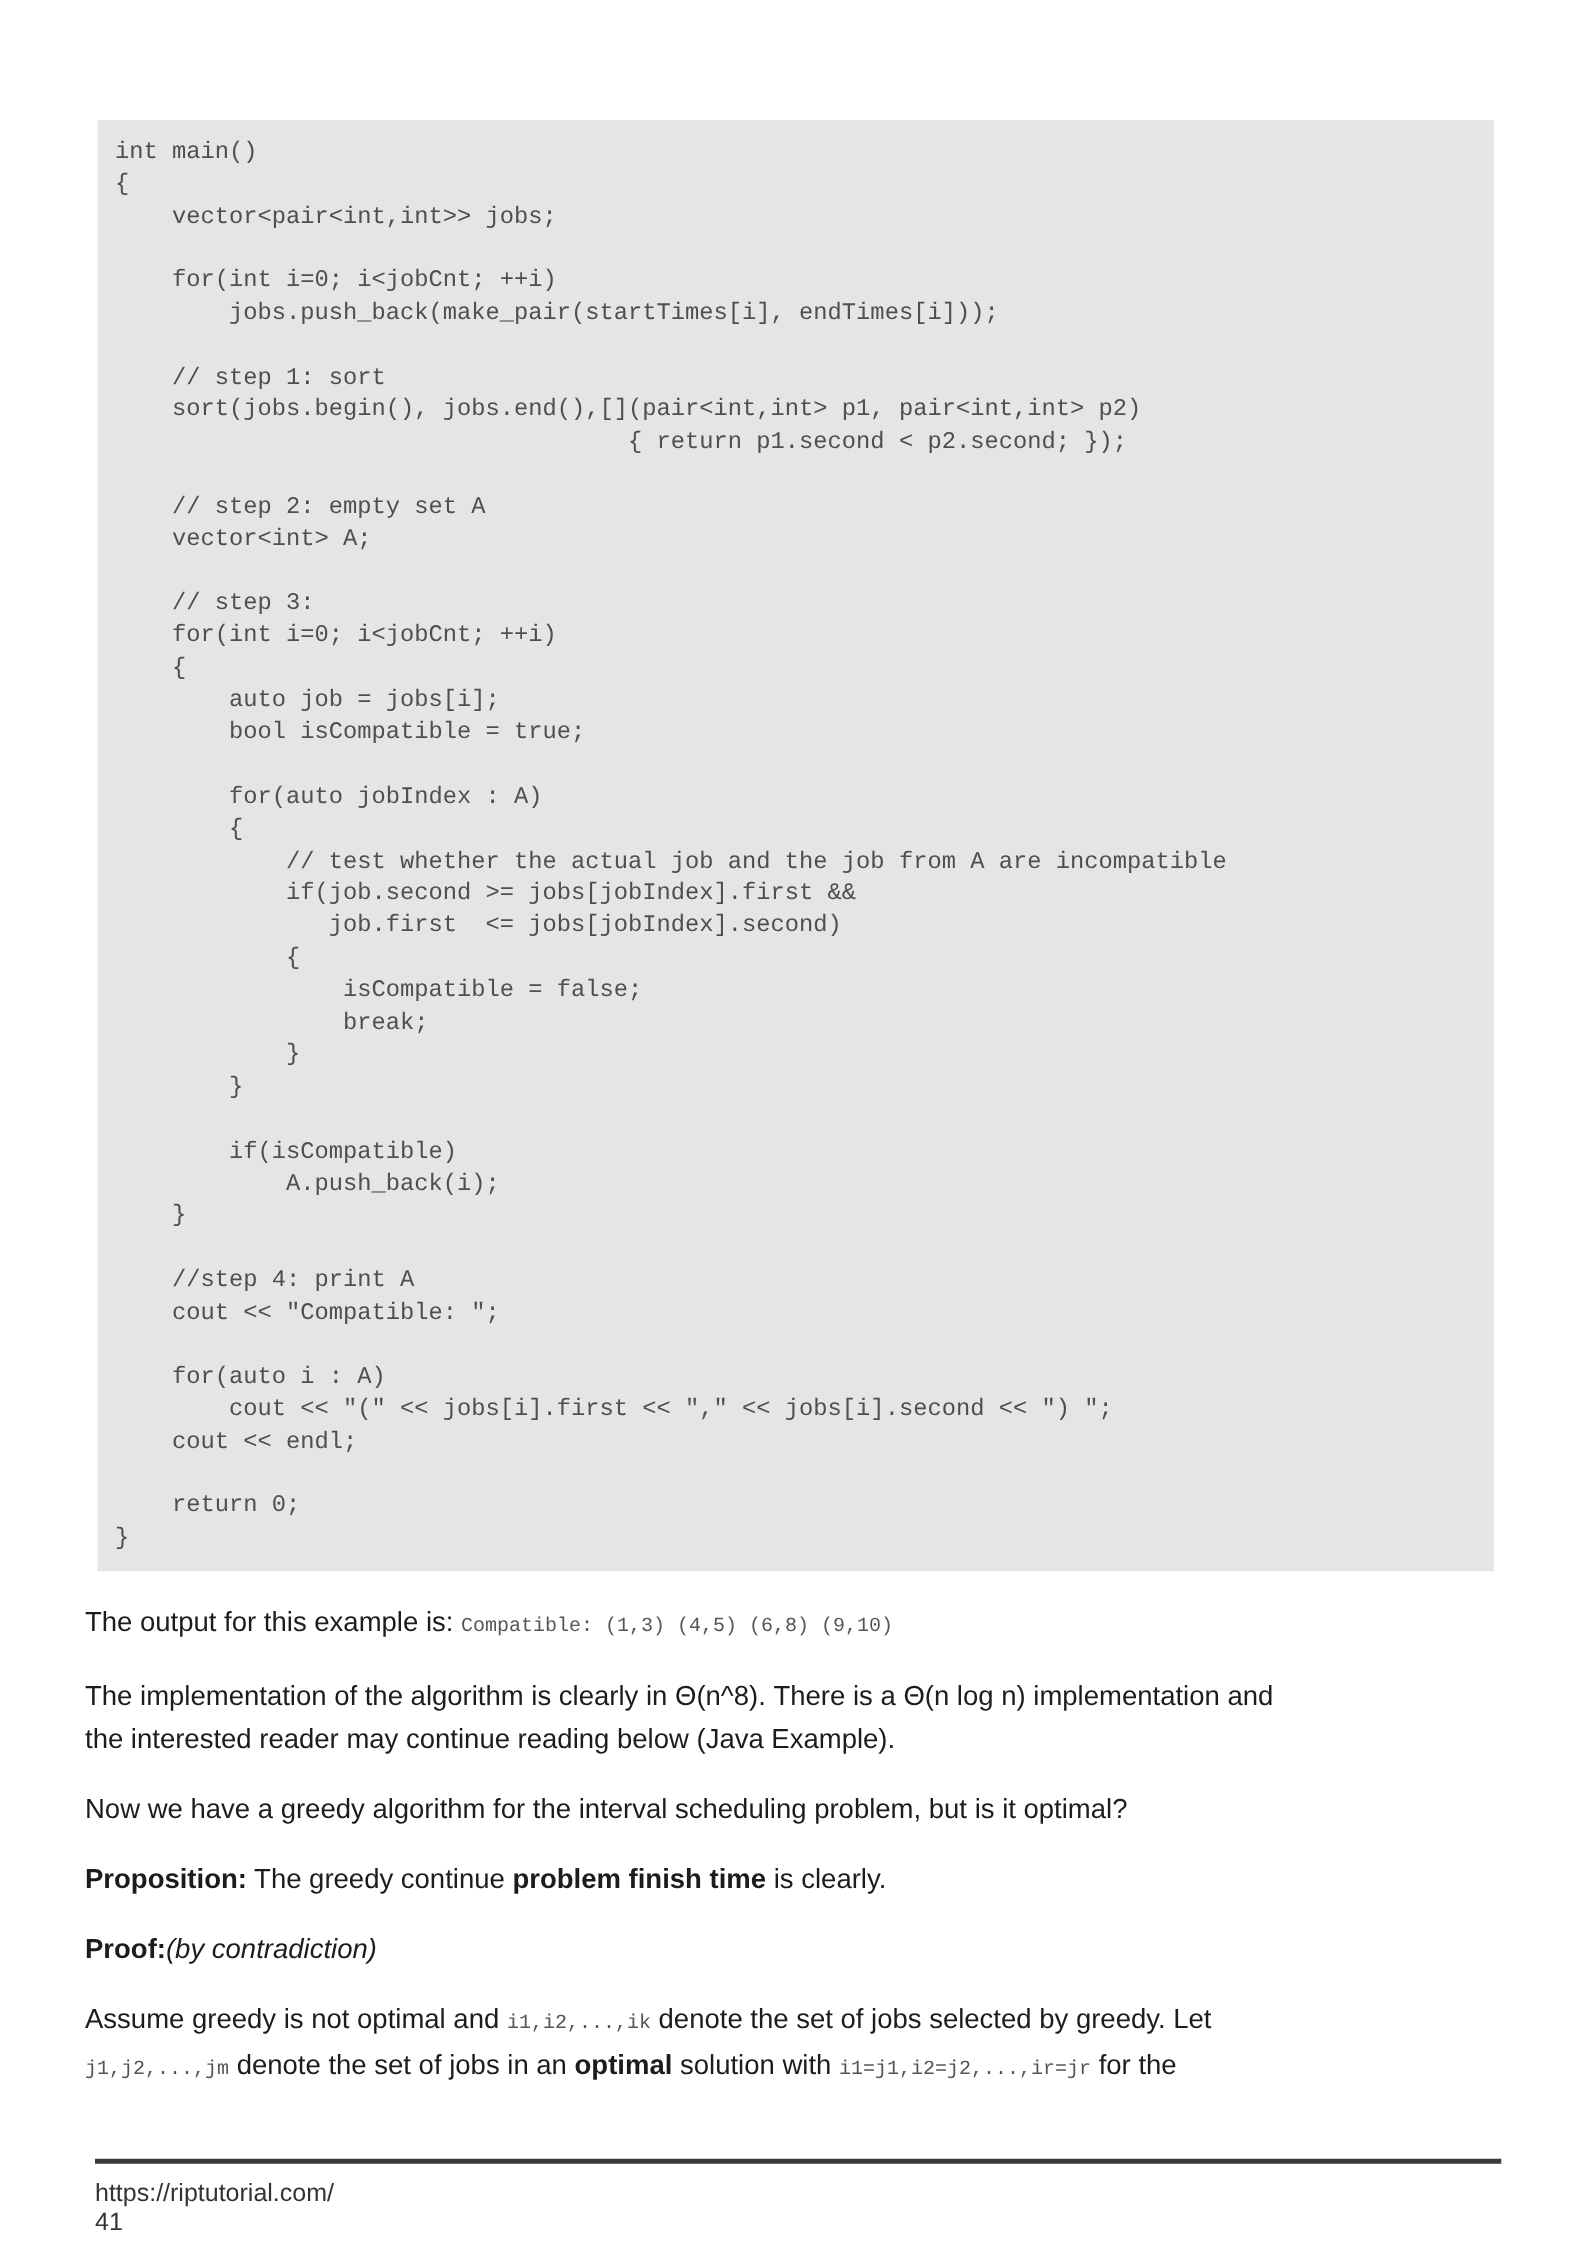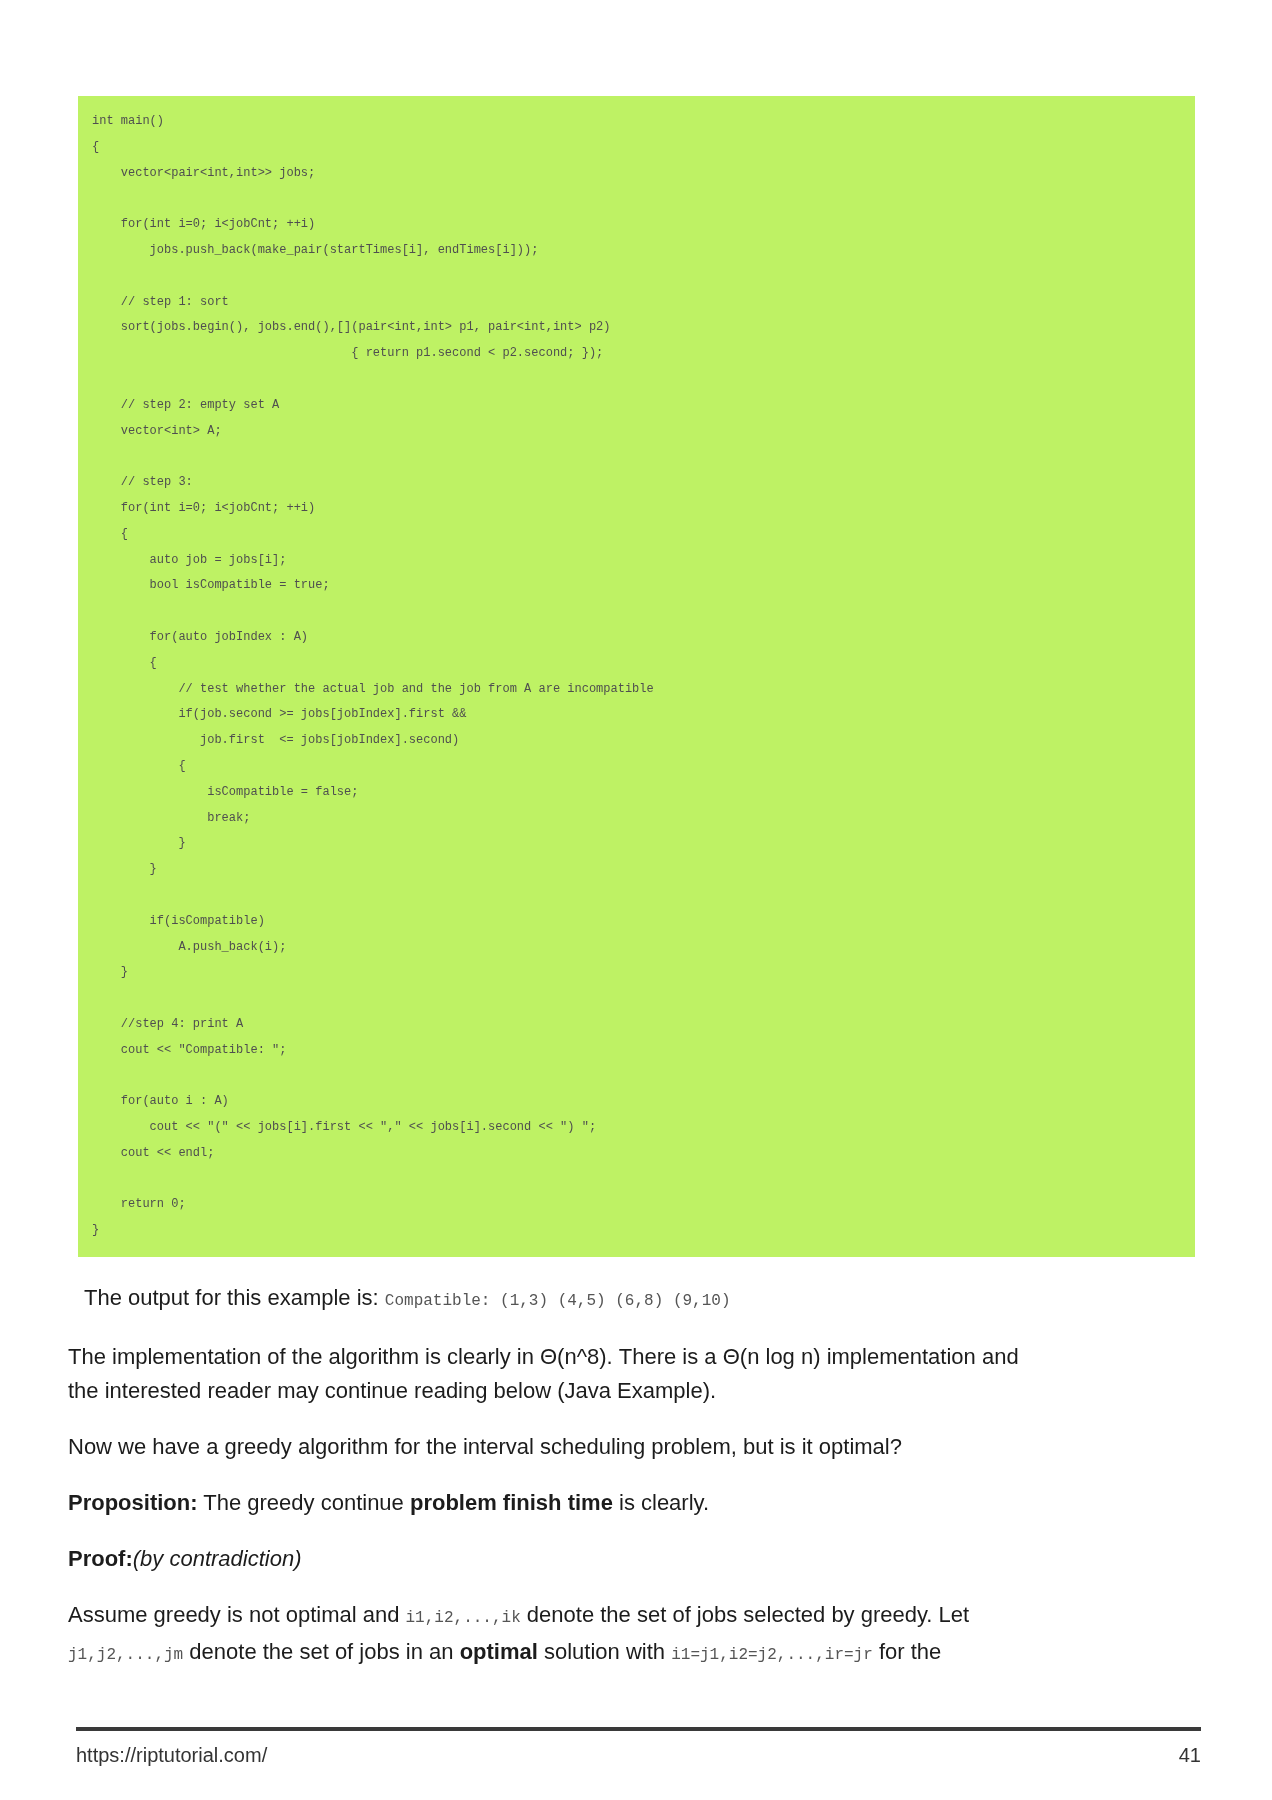--- a/index.html
+++ b/index.html
@@ -11,61 +11,61 @@
     overflow: hidden;
     font-family: "Liberation Sans", sans-serif;
     color: #1c1c1c;
   }
   .content {
     padding: 96px 68px 0 68px;
   }
   .code-block {
     margin-left: 10px;
     margin-right: 9px;
-    background: #bef264;
+    background: #e5e5e5;
     padding: 13px 14px;
     font-family: "Liberation Mono", "DejaVu Sans Mono", monospace;
-    font-size: 12px;
+    font-size: 19px;
     line-height: 25.8px;
     color: #4f4f4f;
     white-space: pre;
     overflow: hidden;
   }
   .para {
     font-size: 22px;
     line-height: 34px;
     margin-top: 22px;
     color: #1c1c1c;
   }
-  .para.first-after-code { margin-top: 24px; margin-left: 16px; }
+  .para.first-after-code { margin-top: 24px; }
   .seg-normal { }
   .seg-bold { font-weight: bold; text-align: right; }
   .seg-italic { font-style: italic; }
   .seg-mono {
     font-family: "Liberation Mono", "DejaVu Sans Mono", monospace;
     font-size: 16px;
     color: #555555;
   }
   .footer {
     position: absolute;
     left: 76px;
     right: 71px;
     top: 1727px;
   }
   .footer-rule {
     border-top: 4px solid #3a3a3a;
     height: 0;
   }
   .footer-row {
     display: flex;
-    justify-content: space-between;
     align-items: baseline;
     margin-top: 13px;
     font-size: 20px;
     color: #333333;
+    flex-direction: column;
   }
   .footer-url { color: #333333; text-decoration: none; }
   .footer-page { color: #333333; }
 </style>
 </head>
 <body>
 
 <div class="content">
 
   <pre class="code-block">int main()

